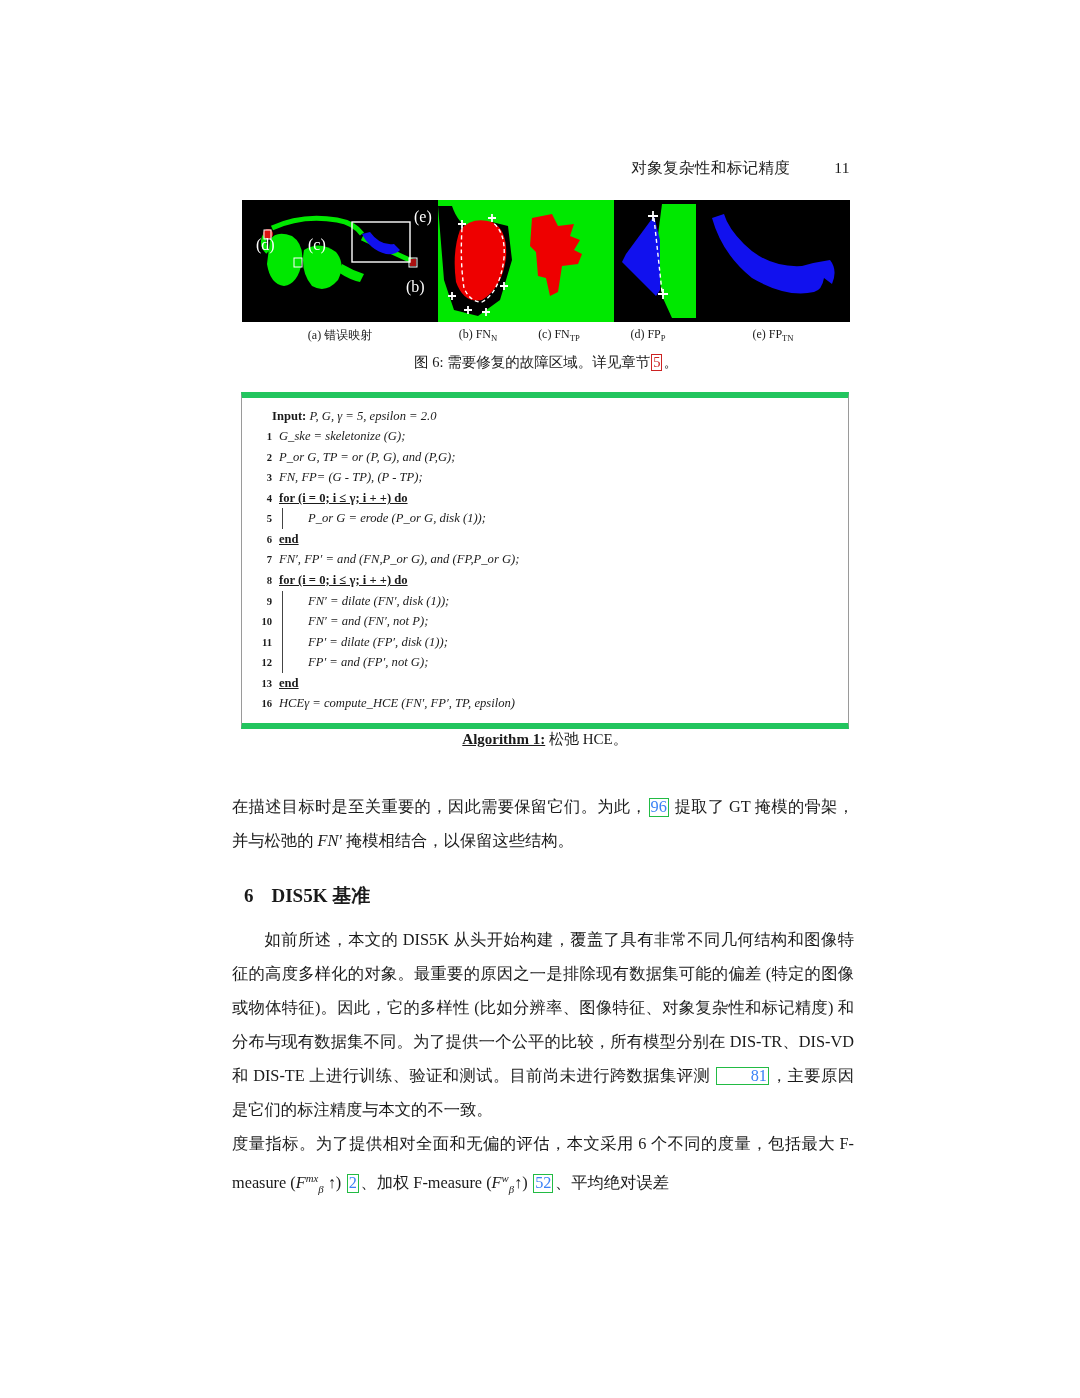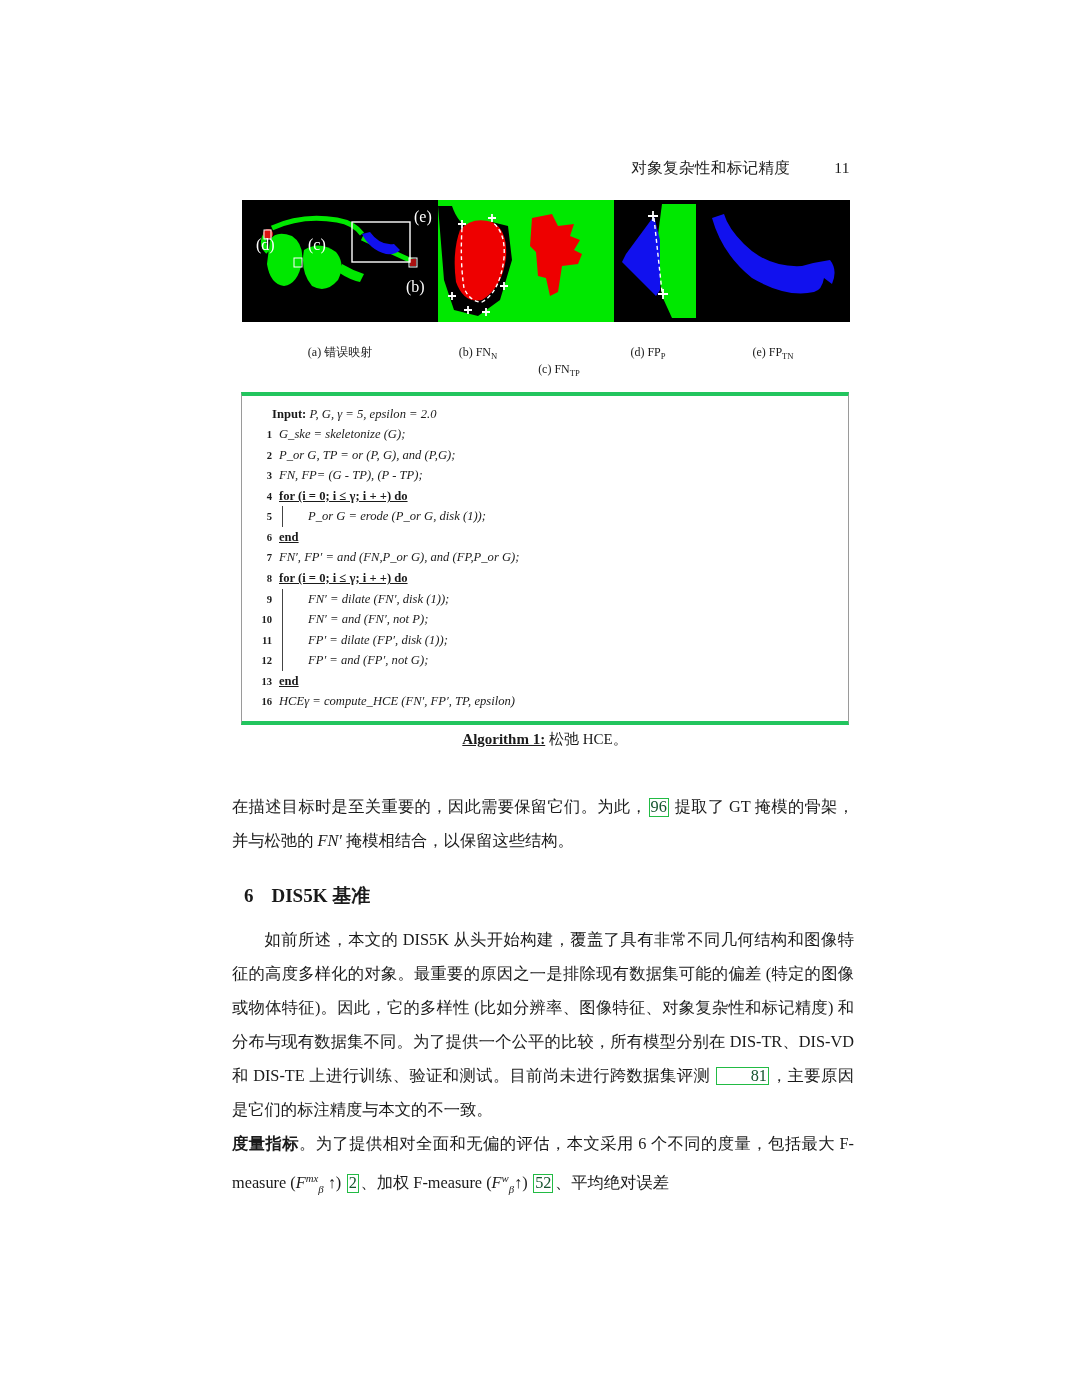--- a/index.html
+++ b/index.html
@@ -58,21 +58,21 @@
     margin-top: 5px;
     font-size: 12px;
     align-items: center;
   }
   .caption-row > div {
     text-align: center;
     white-space: nowrap;
   }
   .cap-a { width: 196px; }
   .cap-b { width: 80px; }
-  .cap-c { width: 82px; margin-top: 35px; }
+  .cap-c { width: 82px; }
   .cap-d { width: 96px; }
   .cap-e { width: 154px; }
   sub { font-size: 0.72em; }
 
   .fig-caption {
     width: 608px;
     text-align: center;
     font-size: 14.5px;
     margin-top: 9px;
     white-space: nowrap;
@@ -85,21 +85,21 @@
     display: inline-block;
     line-height: 1.05;
   }
 
   
   .algo-box {
     position: absolute;
     top: 392px;
     left: 241px;
     width: 608px;
-    border: 4px solid #22c55e;
+    border: 6px solid #22c55e;
     border-left: 1px solid #9a9a9a;
     border-right: 1px solid #9a9a9a;
     box-sizing: border-box;
     padding: 8px 0 9px 0;
     font-size: 12.6px;
     background: #fff;
   }
   .algo-head {
     padding-left: 30px;
     line-height: 1.62;
@@ -148,27 +148,27 @@
   .para.indent { text-indent: 2em; }
   .sec-heading {
     font-size: 19px;
     font-weight: bold;
     margin: 26px 0 14px 12px;
     line-height: 1.3;
   }
   .sec-heading .secnum { margin-right: 18px; }
   .ref-green {
     border: 1.3px solid #22bb44;
-    color: #14532d;
+    color: #3b82f6;
     padding: 0 1px;
     margin: 0 1.5px;
     display: inline-block;
     line-height: 1.02;
   }
-  .bold-lead { font-weight: bold; }
+  .bold-lead { font-weight: normal; }
   .mathit { font-style: italic; font-family: "Liberation Serif", serif; }
   .frac-sup { font-size: 0.66em; vertical-align: super; font-style: italic; }
   .frac-sub { font-size: 0.66em; vertical-align: sub; font-style: italic; }
 </style>
 </head>
 <body>
 
 <div class="page-header">
   <span class="hdr-title">对象复杂性和标记精度</span>
   <span class="hdr-pageno">11</span>
@@ -260,20 +260,23 @@
       <span>(c) FN</span><sub>TP</sub>
     </div>
     <div class="cap-d">
       <span>(d) FP</span><sub>P</sub>
     </div>
     <div class="cap-e">
       <span>(e) FP</span><sub>TN</sub>
     </div>
   </div>
 
+  <div class="fig-caption">
+    <span>图 6: 需要修复的故障区域。详见章节</span><span class="ref-red">5</span><span>。</span>
+  </div>
 </div>
 
 <div class="algo-box">
 
   <div class="algo-head">
     <b>Input:</b>
     <span class="it">P, G, γ = 5, epsilon = 2.0</span>
   </div>
 
   <div class="algo-line">

